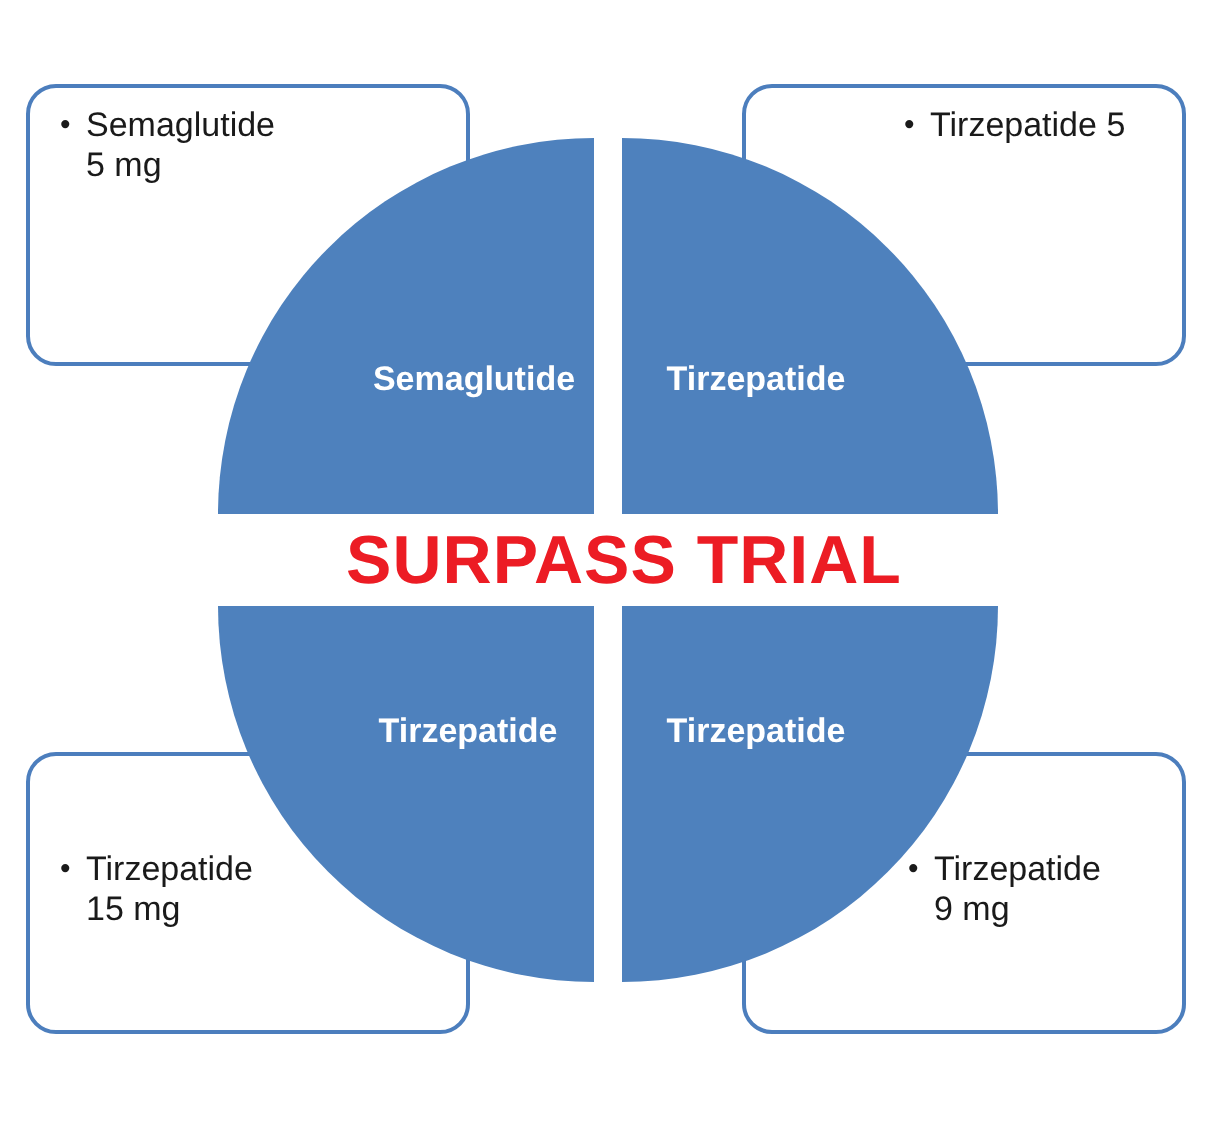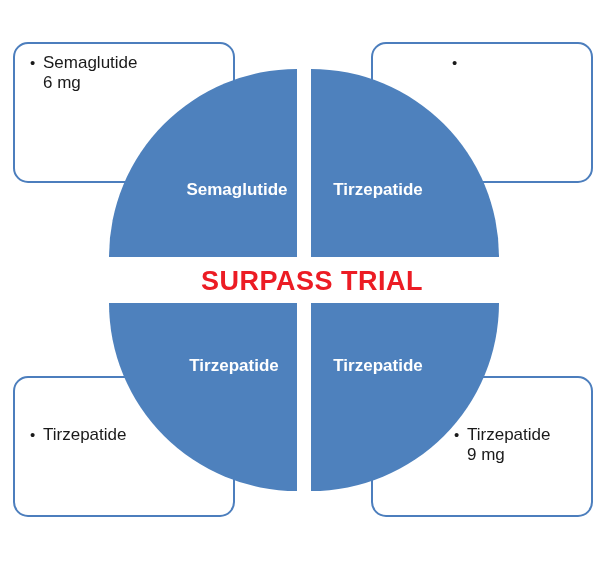--- a/index.html
+++ b/index.html
@@ -82,54 +82,56 @@
   .ql-br { left: 378px; top: 366px; }
 
   
   .diagram-title {
     position: absolute;
     left: 312px;
     top: 281px;
     transform: translate(-50%, -50%);
     color: #EC1C24;
     font-weight: bold;
-    font-size: 27px;
+    font-size: 34px;
     letter-spacing: 0.5px;
     white-space: nowrap;
     z-index: 5;
   }
 </style>
 </head>
 <body>
 
 <div class="canvas">
 
   <div class="callout tl"></div>
   <div class="callout tr"></div>
   <div class="callout bl"></div>
   <div class="callout br"></div>
 
   <div class="callout-text ct-tl">
     <span class="bullet">•</span>
     <span class="lines">
       <span class="line">Semaglutide</span>
-      <span class="line">6 mg</span>
+      <span class="line">5 mg</span>
     </span>
   </div>
 
   <div class="callout-text ct-tr">
     <span class="bullet">•</span>
     <span class="lines">
+      <span class="line">Tirzepatide 5</span>
     </span>
   </div>
 
   <div class="callout-text ct-bl">
     <span class="bullet">•</span>
     <span class="lines">
       <span class="line">Tirzepatide</span>
+      <span class="line">15 mg</span>
     </span>
   </div>
 
   <div class="callout-text ct-br">
     <span class="bullet">•</span>
     <span class="lines">
       <span class="line">Tirzepatide</span>
       <span class="line">9 mg</span>
     </span>
   </div>

